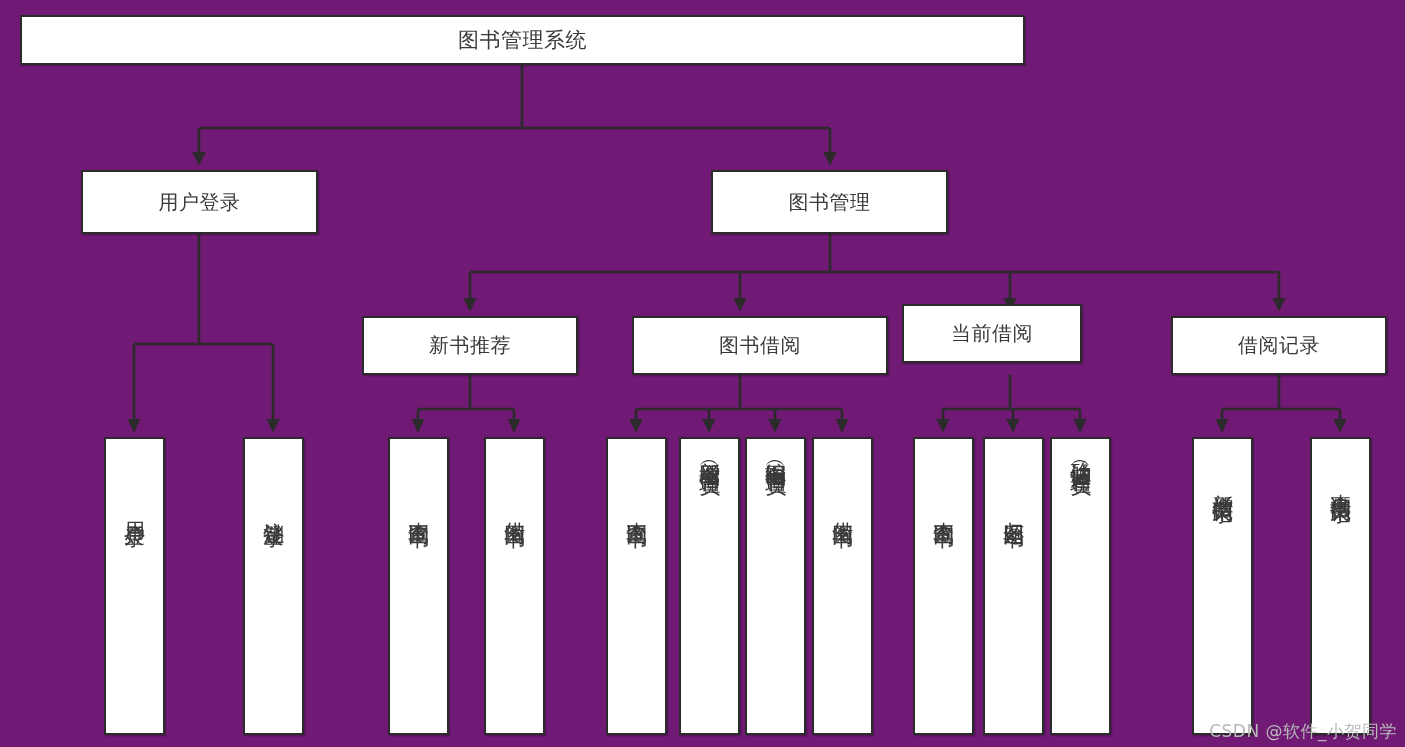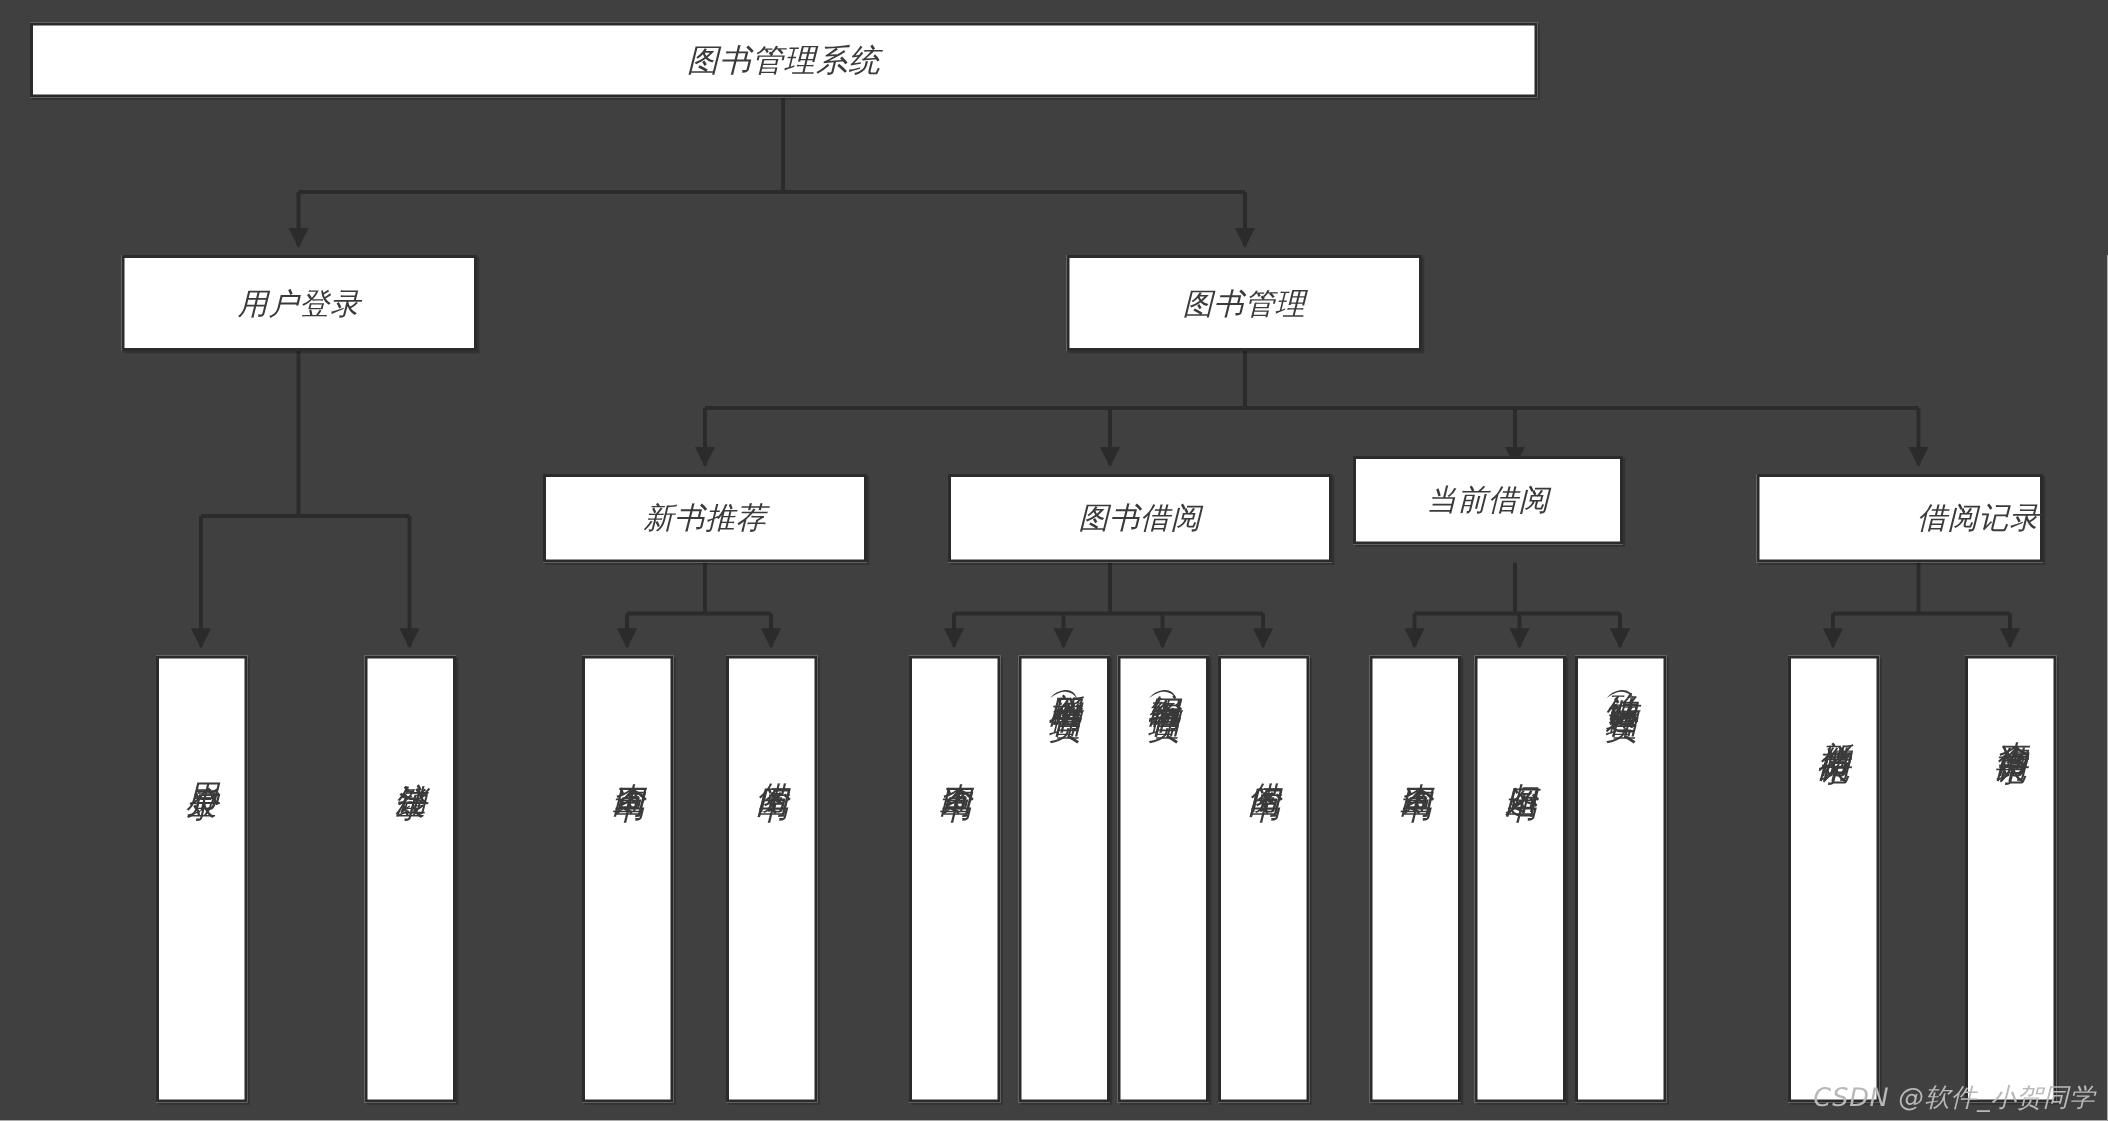--- a/index.html
+++ b/index.html
@@ -8,23 +8,22 @@
     padding: 0;
     background: #ffffff;
   }
   body {
     font-family: "DejaVu Sans", "Liberation Sans", sans-serif;
   }
   #canvas {
     position: relative;
     width: 1405px;
     height: 747px;
-    background: #404040;
+    background: #701a75;
     overflow: hidden;
-    font-style: italic;
   }
   #edges {
     position: absolute;
     left: 0;
     top: 0;
     width: 1405px;
     height: 747px;
     pointer-events: none;
   }
   .node {
@@ -152,21 +151,21 @@
 
   <div class="node lvl3" id="node-l3-0" style="left: 362px; top: 316px; width: 216px; height: 59px;">
     <span class="label">新书推荐</span>
   </div>
   <div class="node lvl3" id="node-l3-1" style="left: 632px; top: 316px; width: 256px; height: 59px;">
     <span class="label">图书借阅</span>
   </div>
   <div class="node lvl3" id="node-l3-2" style="left: 902px; top: 304px; width: 180px; height: 59px;">
     <span class="label">当前借阅</span>
   </div>
-  <div class="node lvl3" id="node-l3-3" style="left: 1171px; top: 316px; width: 191px; height: 59px; justify-content: flex-end;">
+  <div class="node lvl3" id="node-l3-3" style="left: 1171px; top: 316px; width: 216px; height: 59px;">
     <span class="label">借阅记录</span>
   </div>
 
   <div class="node leaf short" id="node-leaf-0" style="left: 104px; top: 437px; width: 61px; height: 298px;">
     <span class="label">用户登录</span>
   </div>
   <div class="node leaf short" id="node-leaf-1" style="left: 243px; top: 437px; width: 61px; height: 298px;">
     <span class="label">注销登录</span>
   </div>
   <div class="node leaf short" id="node-leaf-2" style="left: 388px; top: 437px; width: 61px; height: 298px;">

